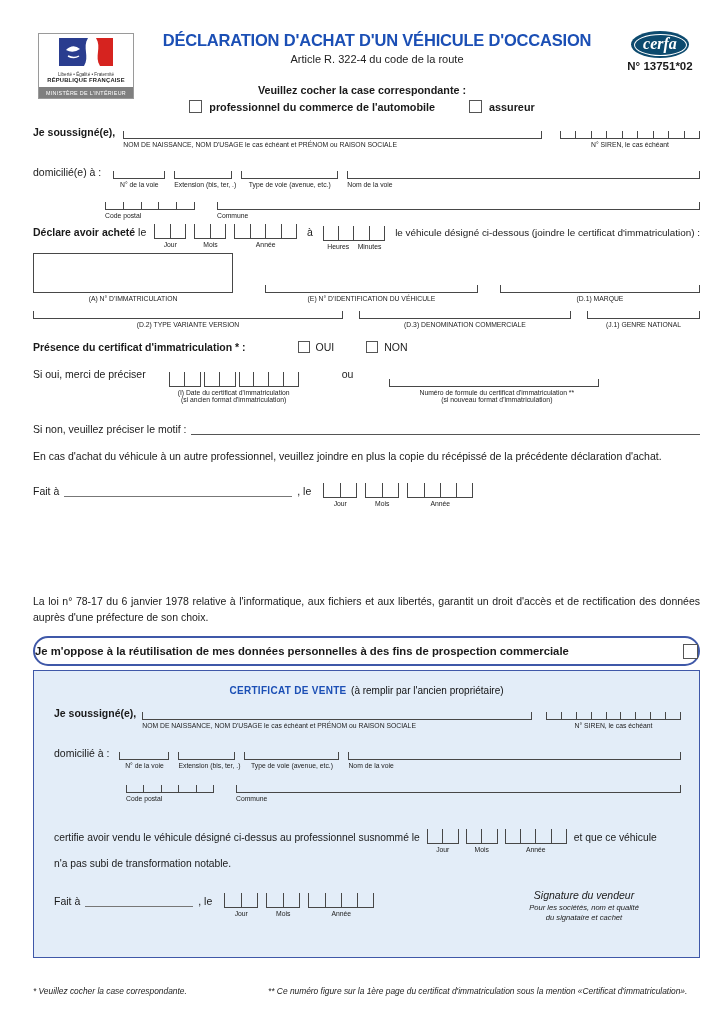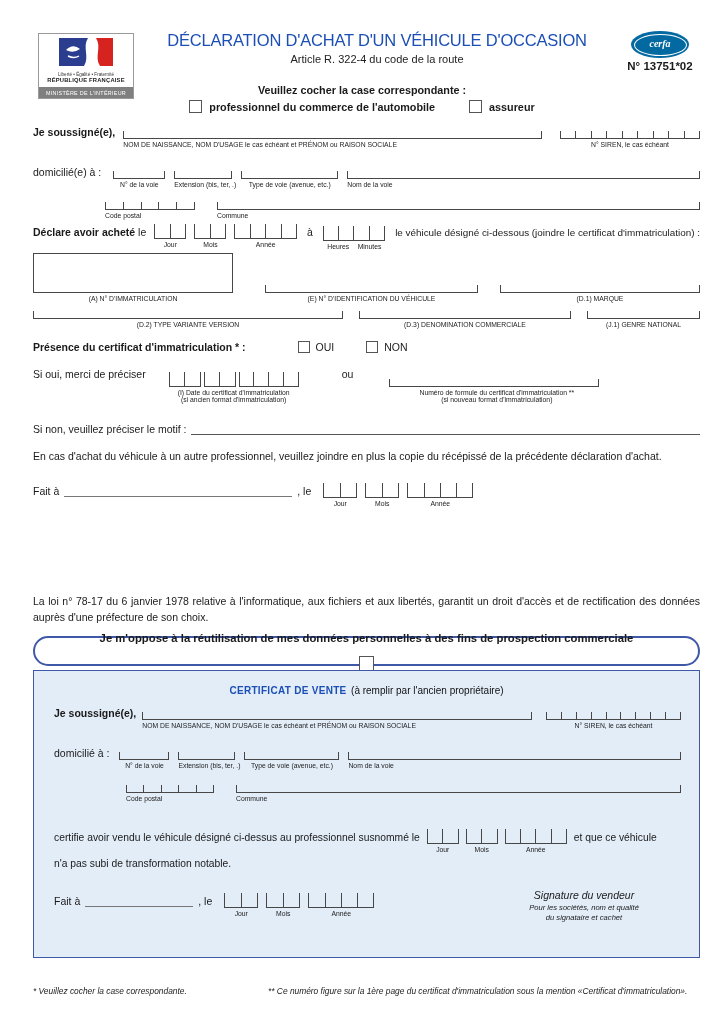--- a/index.html
+++ b/index.html
@@ -8,25 +8,25 @@
   .page { position:relative; width:724px; height:1024px; background:#fff; overflow:hidden; }
 
   
   .logo-box { position:absolute; left:38px; top:33px; width:96px; height:66px; border:1px solid #9a9a9a; background:#fff; text-align:center; }
   .logo-flag { margin-top:3px; }
   .logo-motto { font-size:4.6px; color:#333; margin-top:1px; }
   .logo-republic { font-size:5.8px; font-weight:bold; color:#222; letter-spacing:.2px; }
   .logo-ministry { position:absolute; left:0; right:0; bottom:0; background:#7f7f7f; color:#fff; font-size:5.4px; letter-spacing:.3px; padding:2.5px 0; }
 
   .title-block { position:absolute; left:140px; right:110px; top:31px; text-align:center; }
-  .form-title { font-size:16.5px; font-weight:normal; color:#1b4fb5; letter-spacing:-.2px; white-space:nowrap; }
+  .form-title { font-size:16.5px; font-weight:bold; color:#1b4fb5; letter-spacing:-.2px; white-space:nowrap; }
   .form-subtitle { font-size:11px; color:#222; margin-top:3px; }
 
   .cerfa-block { position:absolute; right:22px; top:31px; width:84px; text-align:center; }
-  .cerfa-oval { position:relative; display:inline-block; width:58px; height:27px; background:#0369a1; border-radius:50%; color:#fff; font-family:"Liberation Serif","DejaVu Serif",serif; font-style:italic; font-weight:bold; font-size:10px; line-height:26px; }
+  .cerfa-oval { position:relative; display:inline-block; width:58px; height:27px; background:#0c4a6e; border-radius:50%; color:#fff; font-family:"Liberation Serif","DejaVu Serif",serif; font-style:italic; font-weight:bold; font-size:16px; line-height:26px; }
   .cerfa-oval .ring { position:absolute; inset:2.5px; border:1px solid #fff; border-radius:50%; }
   .cerfa-num { font-size:11.5px; font-weight:bold; margin-top:2px; white-space:nowrap; }
 
   
   .choice-instruction { position:absolute; left:0; right:0; top:84px; text-align:center; font-weight:bold; font-size:10.8px; }
   .choice-row { position:absolute; left:0; right:0; top:100px; display:flex; justify-content:center; gap:34px; align-items:center; }
   .choice-opt { display:flex; align-items:center; gap:7px; font-weight:bold; font-size:10.8px; }
 
   .cb { display:inline-block; width:13px; height:13px; border:1.2px solid #555; background:#fff; flex:0 0 auto; }
   .cb.small { width:12px; height:12px; }
@@ -62,21 +62,21 @@
   #row-vehicle1 { top:253px; }
   #row-vehicle2 { top:311px; }
   #row-presence { top:341px; align-items:center; }
   #row-sioui { top:368px; }
   #row-sinon { top:423px; }
   #row-encas { top:450px; font-size:10.5px; }
   #row-fait { top:483px; right:230px; }
   .cachet-box { position:absolute; left:505px; top:479px; width:196px; height:92px; border:1px solid #474747; text-align:center; }
   .cachet-box span { display:inline-block; margin-top:7px; font-size:9.5px; font-style:italic; color:#222; }
   #law-text { position:absolute; left:33px; right:24px; top:593px; font-size:10.5px; line-height:1.55; text-align:justify; }
-  .pill { position:absolute; left:33px; right:24px; top:636px; height:30px; border:2px solid #3f58a8; border-radius:16px; background:#fff; display:flex; align-items:center; justify-content:center; gap:12px;flex-direction:column; }
+  .pill { position:absolute; left:33px; right:24px; top:636px; height:30px; border:2px solid #3f58a8; border-radius:16px; background:#fff; display:flex; align-items:center; justify-content:space-between; gap:12px; }
   .pill span { font-size:11.3px; font-weight:bold; }
 
   
   .blue-box { position:absolute; left:33px; right:24px; top:670px; height:288px; background:#e3edf8; border:1.5px solid #3f58a8; }
   .bb-title { position:absolute; left:0; right:0; top:9px; text-align:center; }
   .bb-title .t1 { font-size:10px; font-weight:bold; color:#1b4fb5; letter-spacing:.3px; }
   .bb-title .t2 { font-size:10px; color:#111; }
   .brow { position:absolute; left:20px; right:18px; display:flex; align-items:flex-end; }
   #brow-subject { top:36px; }
   #brow-domicile { top:76px; }

